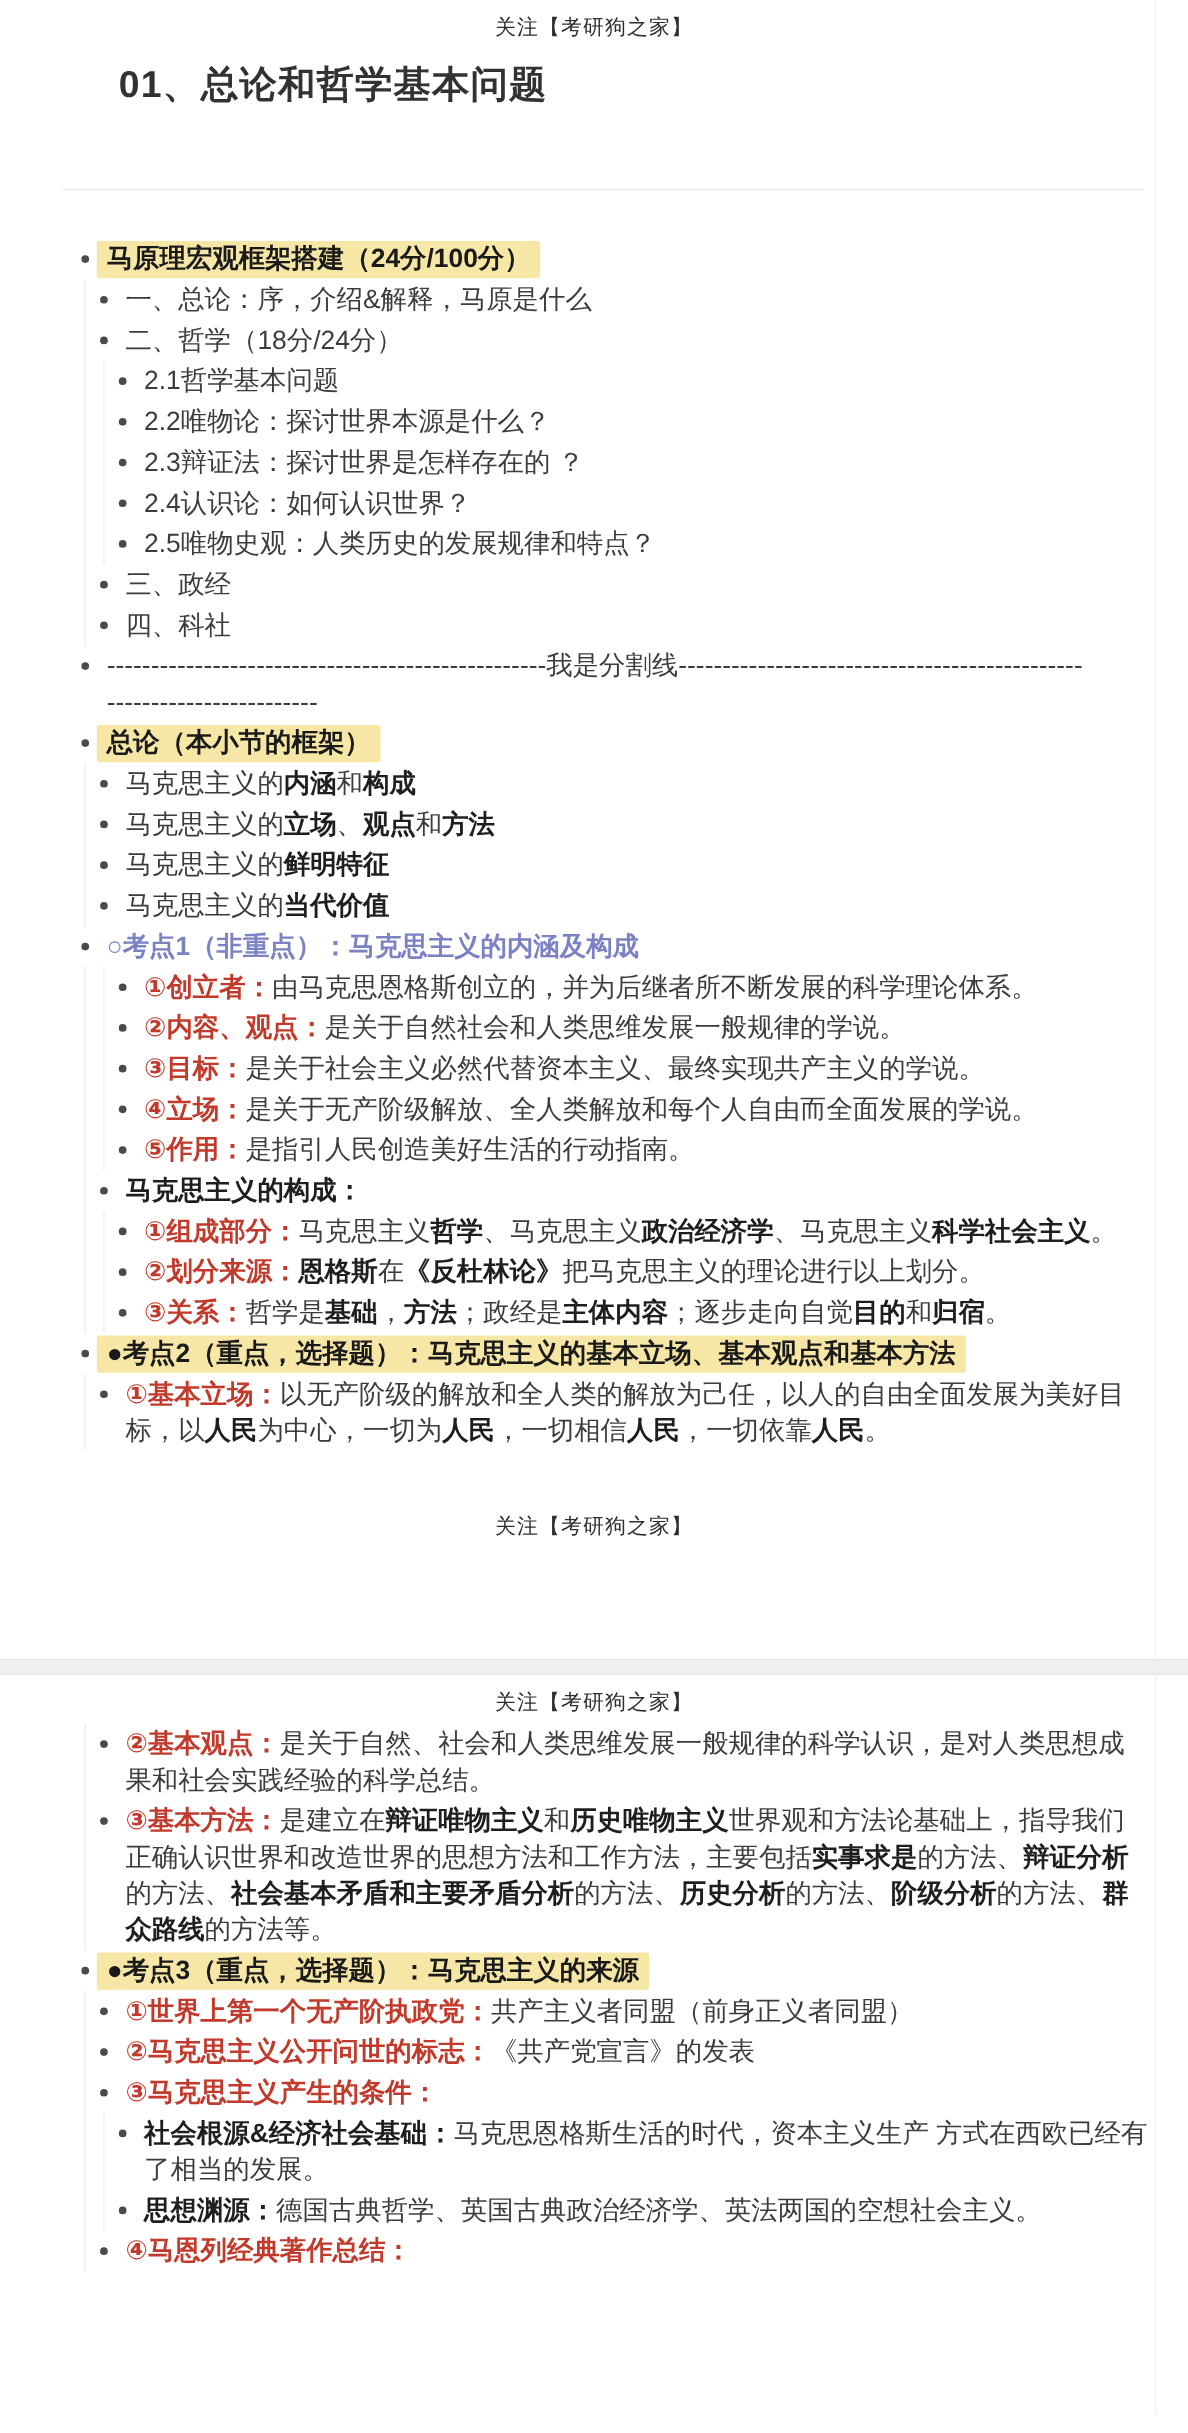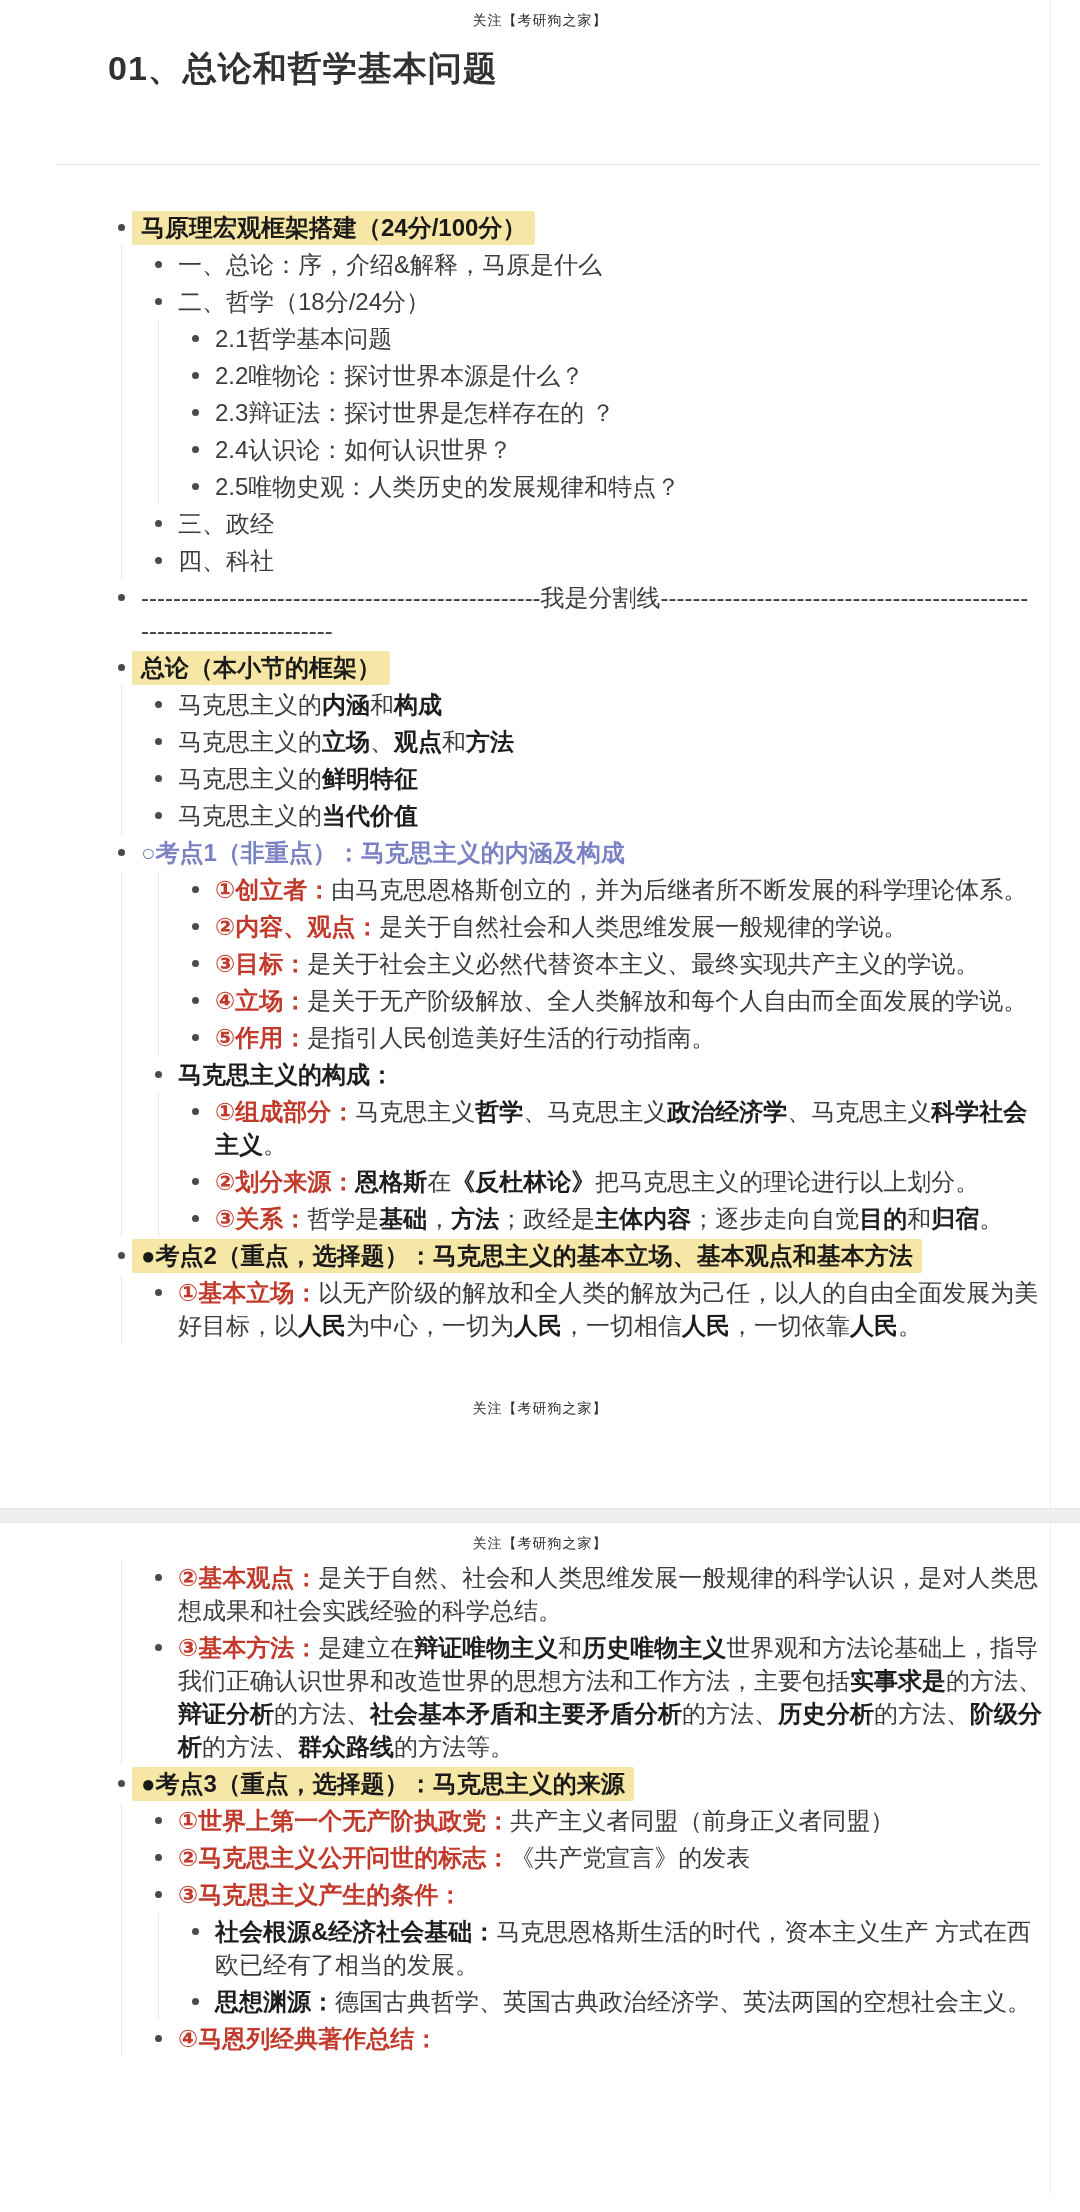--- a/index.html
+++ b/index.html
@@ -17,62 +17,61 @@
     font-family:"Liberation Sans","DejaVu Sans",sans-serif;
     color:var(--txt);
   }
   .page{background:#fff;position:relative;}
   .page::after{content:"";position:absolute;top:0;bottom:0;right:29px;width:1px;background:#f1eff1;}
   .page-1{min-height:1508px;padding-bottom:30px;}
   .page-2{min-height:672px;padding-bottom:40px;}
   .banner{
     text-align:center;
     font-family:Liberation Sans, sans-serif;
-    font-size:14px;
+    font-size:19px;
     color:#2e2e2e;
     padding-top:12px;
     letter-spacing:1px;
   }
   .footer-banner{padding-top:56px;}
   .note-title{
     font-size:34px;
     font-weight:600;
     color:#323232;
     letter-spacing:1px;
     margin:16px 40px 0 108px;
   }
   .title-divider{
     border:none;
     border-top:1px solid #e4e4e4;
     margin:72px 40px 0 57px;
   }
   .outline{
     padding:44px 36px 0 74px;
-    margin-left:44px;
   }
   .outline-p2{padding-top:6px;}
   .row{display:flex;align-items:flex-start;}
   .dot{
     flex:none;
     width:7px;height:7px;border-radius:50%;
     background:#4a4a4a;
     margin:15px 16px 0 0;
   }
   .txt{
     flex:1;
     font-size:24px;
     line-height:33px;
     padding:2px 0;
     color:var(--txt);
     word-break:break-all;
   }
   .kids{
     margin-left:3px;
     border-left:1px solid var(--guide);
-    padding-left:33px;
+    padding-left:13px;
   }
   .hl{
     background:var(--hl);
     padding:3px 9px 4px 9px;
     margin-left:-9px;
     border-radius:2px;
     box-decoration-break:clone;
   }
   .s-n{color:var(--txt);}
   .s-b{font-weight:bold;color:var(--boldtxt);}

